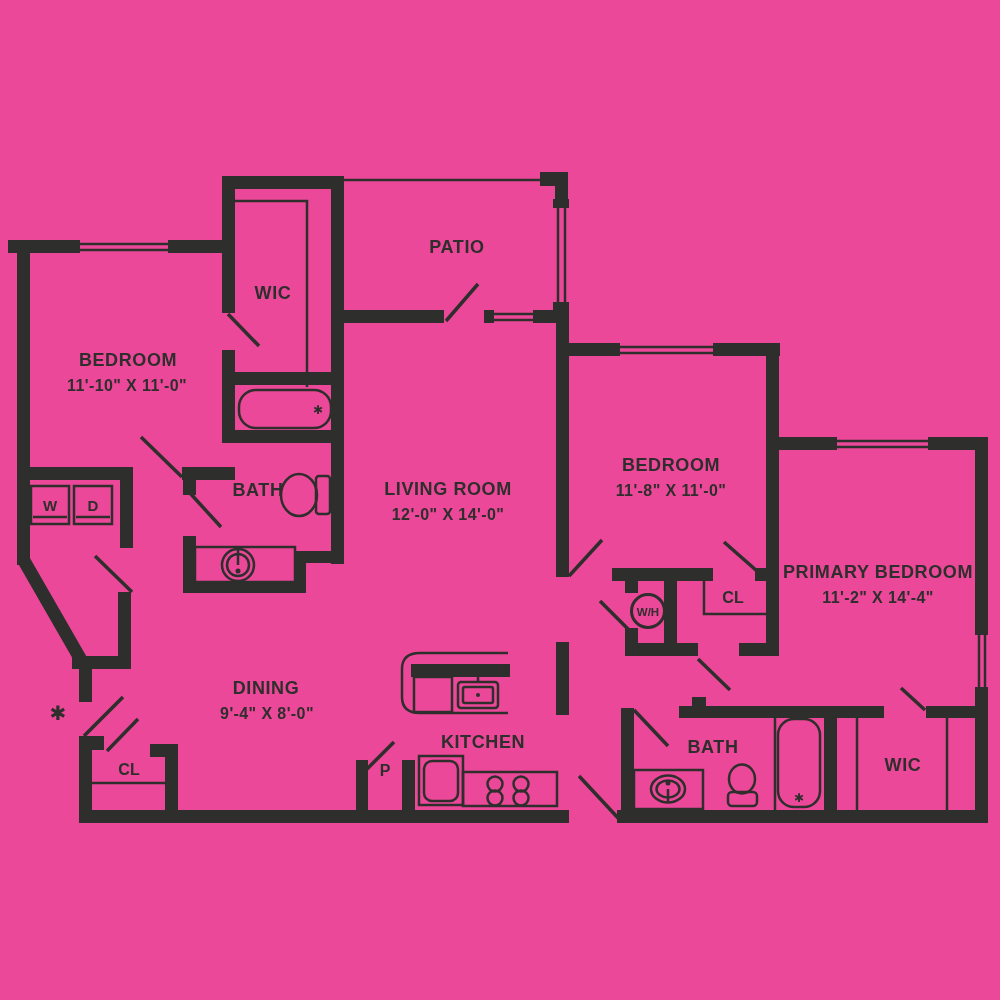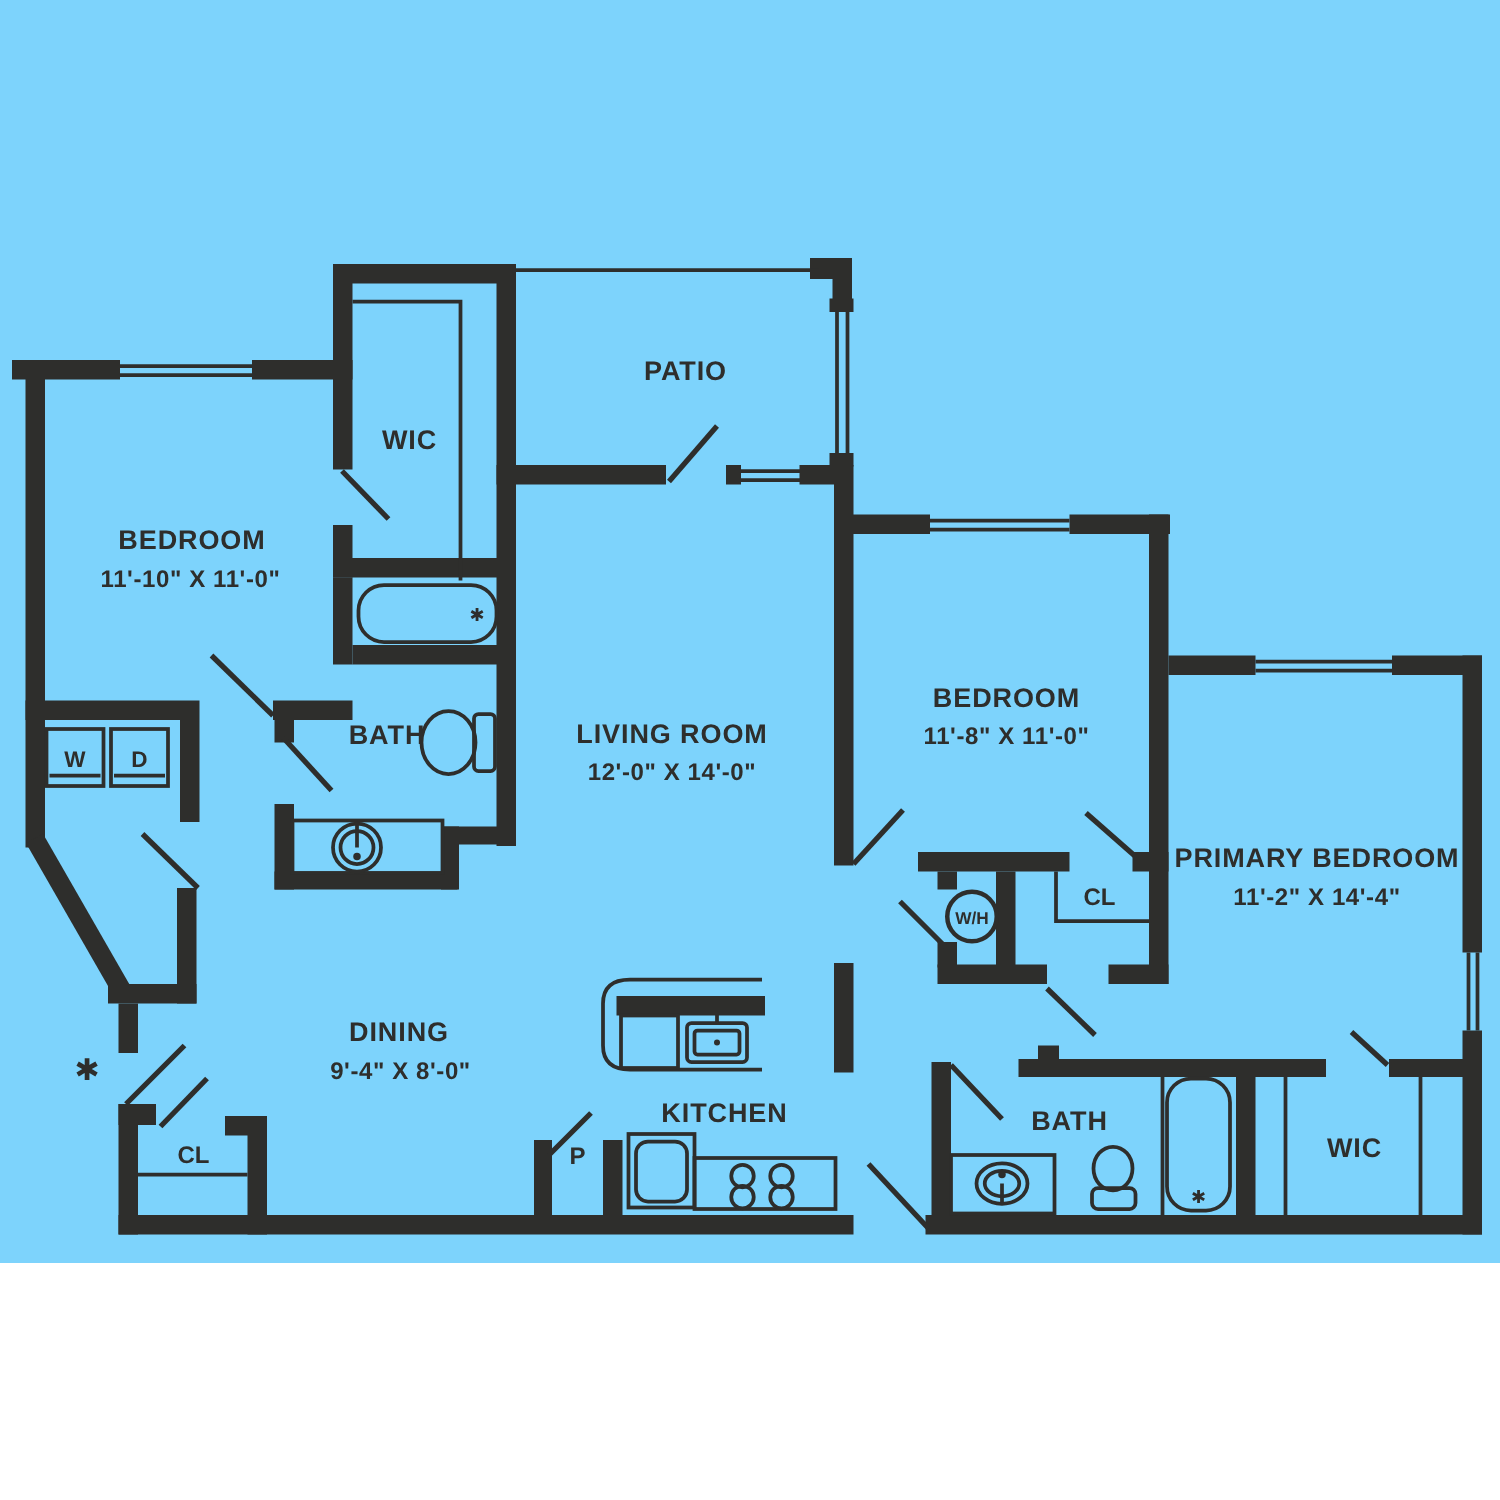--- a/index.html
+++ b/index.html
@@ -1,16 +1,16 @@
 <!DOCTYPE html>
 <html><head>
 <meta charset="utf-8">
 <style>
   html,body{margin:0;padding:0;background:#ffffff;}
-  .stage{position:relative;width:1000px;height:842px;background:#7dd3fc;overflow:hidden;}
+  .stage{position:relative;width:1000px;height:1000px;background:#ec4899;overflow:hidden;}
   svg{position:absolute;left:0;top:0;}
   .room-label{font-family:"Liberation Sans",sans-serif;font-weight:bold;font-size:18px;
     fill:#2e2e2c;text-anchor:middle;letter-spacing:.6px;}
   .dim-label{font-family:"Liberation Sans",sans-serif;font-weight:bold;font-size:16px;
     fill:#2e2e2c;text-anchor:middle;letter-spacing:.4px;}
   .small-label{font-family:"Liberation Sans",sans-serif;font-weight:bold;font-size:16px;
     fill:#2e2e2c;text-anchor:middle;}
   .tiny-label{font-family:"Liberation Sans",sans-serif;font-weight:bold;font-size:11.5px;
     fill:#2e2e2c;text-anchor:middle;}
   .wd-label{font-family:"Liberation Sans",sans-serif;font-weight:bold;font-size:15px;

